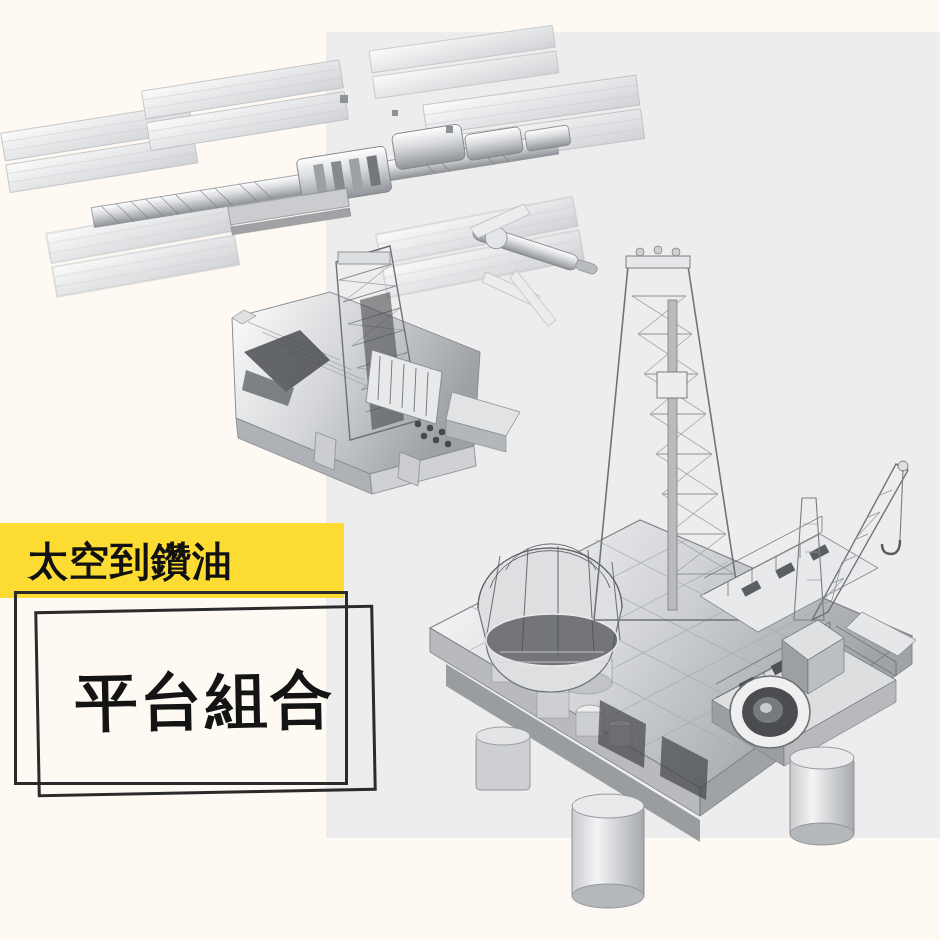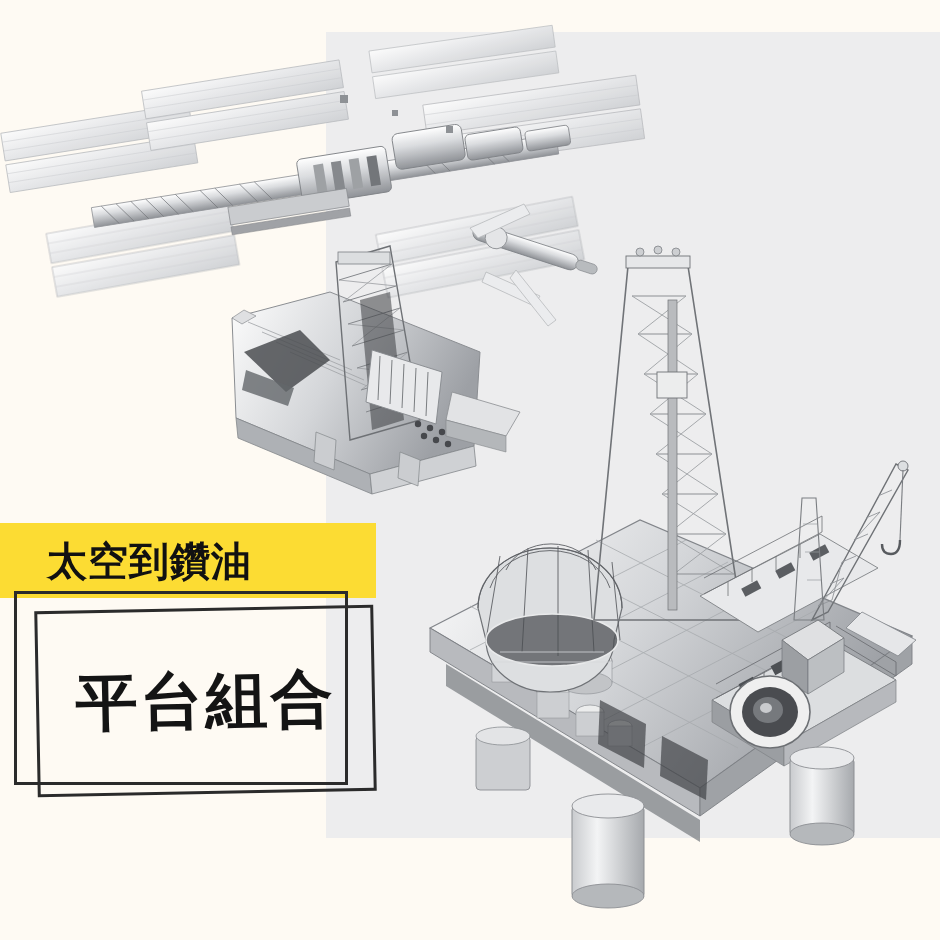--- a/index.html
+++ b/index.html
@@ -37,27 +37,27 @@
     width: 940px; height: 940px;
     pointer-events: none;
   }
   .photo-stage svg { display: block; }
 
   
   .headline-banner {
     position: absolute;
     left: 0px;
     top: 523px;
-    width: 376px;
+    width: 344px;
     height: 75px;
     background: #fcdc33;
     display: flex;
     align-items: center;
     box-sizing: border-box;
-    padding-left: 47px;
+    padding-left: 28px;
   }
   .headline-banner .headline-text {
     font-size: 40px;
     line-height: 1;
     font-weight: 700;
     color: #111111;
     letter-spacing: 1px;
     white-space: nowrap;
     font-family: "DejaVu Sans", "Liberation Sans", sans-serif;
   }

